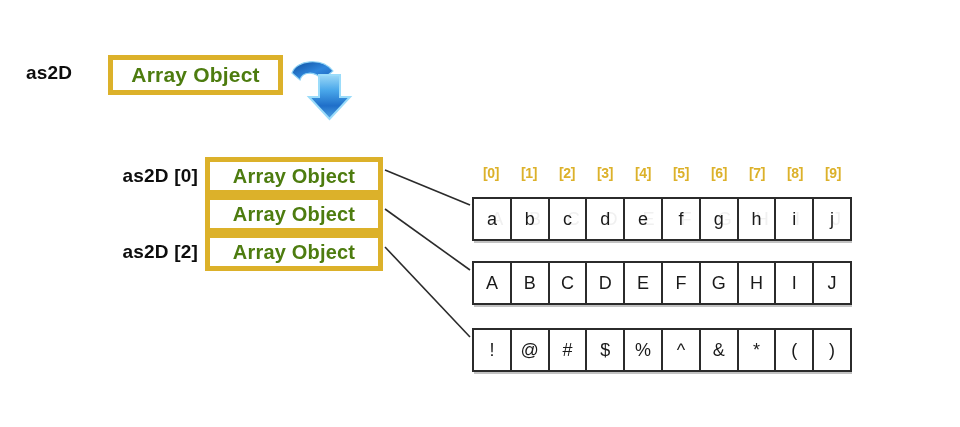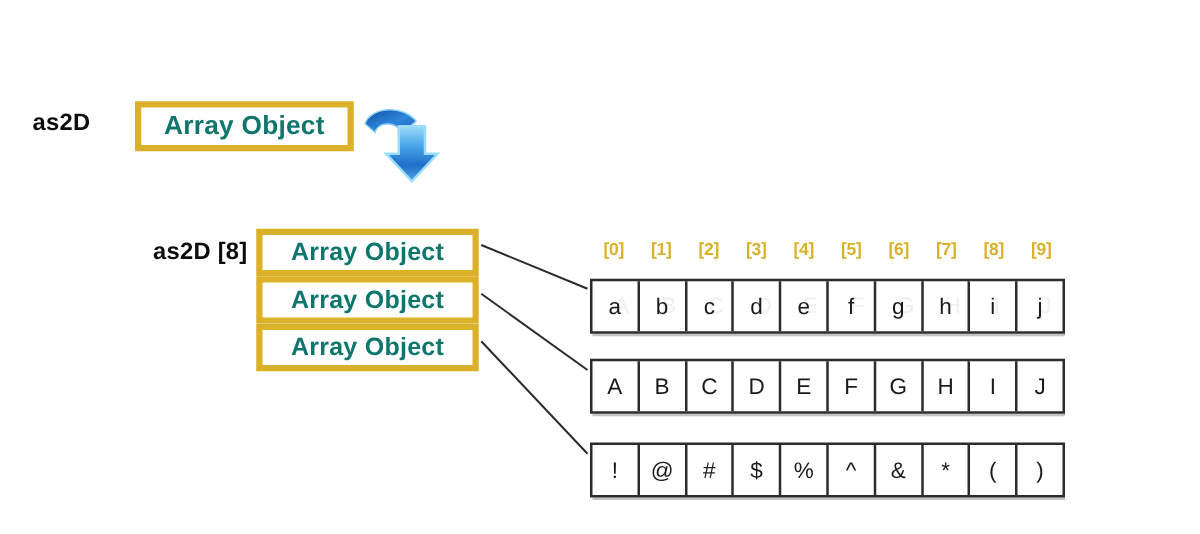--- a/index.html
+++ b/index.html
@@ -12,21 +12,20 @@
     height: 427px;
     position: relative;
     overflow: hidden;
     font-family: "Liberation Sans", sans-serif;
     color: #111111;
   }
 
   #diagram {
     position: absolute;
     inset: 0;
-    margin-top: 26px;
   }
 
   
   #connectors {
     position: absolute;
     left: 0; top: 0;
     width: 960px; height: 427px;
     pointer-events: none;
   }
 
@@ -46,21 +45,21 @@
     position: absolute;
     box-sizing: border-box;
     border: 5px solid #dcb12a;
     background: #ffffff;
     display: flex;
     align-items: center;
     justify-content: center;
     font-weight: bold;
     font-size: 20px;
     letter-spacing: 0.2px;
-    color: #0f766e;
+    color: #4d7c0f;
     white-space: nowrap;
   }
   .obj-box.top {
     left: 108px;
     top: 55px;
     width: 175px;
     height: 40px;
     font-size: 21px;
   }
   .obj-box.r0 { left: 205px; top: 157px; width: 178px; height: 38px; }
@@ -161,25 +160,26 @@
         <stop offset="55%" stop-color="#2f86dc"></stop>
         <stop offset="100%" stop-color="#1b64bb"></stop>
       </linearGradient>
     </defs>
 
     <path d="M6 16 C 10 3, 36 0, 47 14 L 36 23 C 29 13, 16 15, 14 23 Z" fill="url(#tailGrad)" stroke="#8fd3f5" stroke-width="1.2"></path>
 
     <path d="M33 18 L54 18 L54 40 L64 40 L43.5 62 L23 40 L33 40 Z" fill="url(#arrGrad)" stroke="#9bdcfa" stroke-width="2"></path>
   </svg>
 
-  <div class="var-label" style="left:88px; top:165px; width:110px;">as2D [8]</div>
+  <div class="var-label" style="left:88px; top:165px; width:110px;">as2D [0]</div>
   <div class="obj-box r0">Array Object</div>
 
   <div class="obj-box r1">Array Object</div>
 
+  <div class="var-label" style="left:88px; top:241px; width:110px;">as2D [2]</div>
   <div class="obj-box r2">Array Object</div>
 
   <div class="index-row">
     <div class="index-cell">[0]</div>
     <div class="index-cell">[1]</div>
     <div class="index-cell">[2]</div>
     <div class="index-cell">[3]</div>
     <div class="index-cell">[4]</div>
     <div class="index-cell">[5]</div>
     <div class="index-cell">[6]</div>

